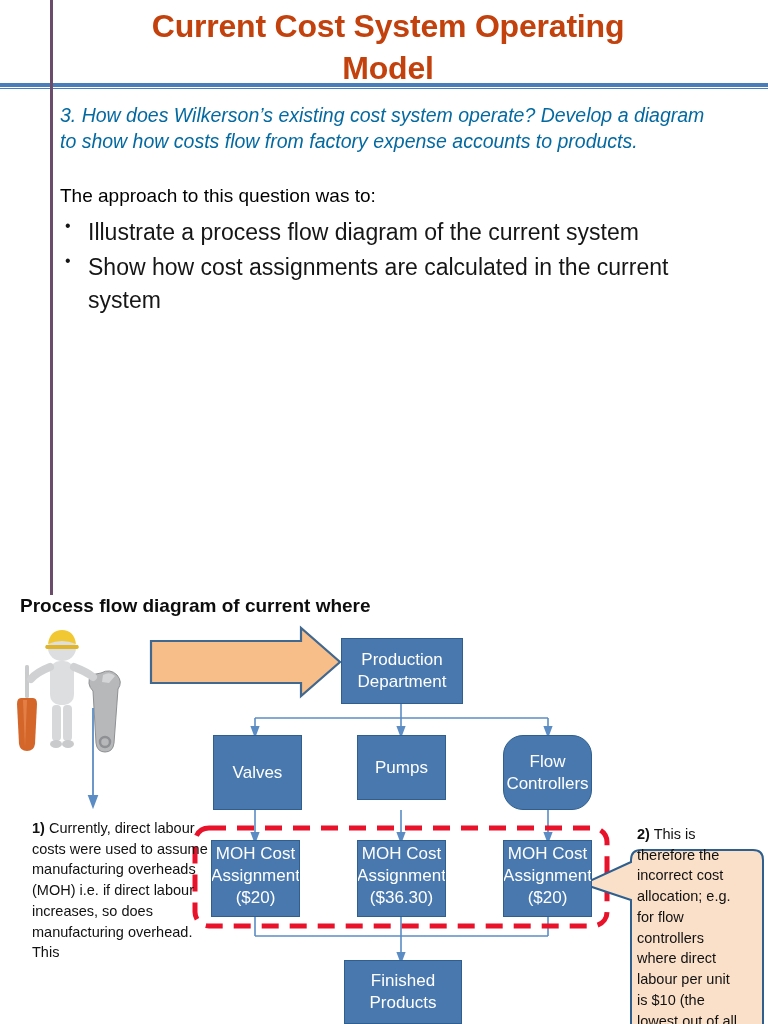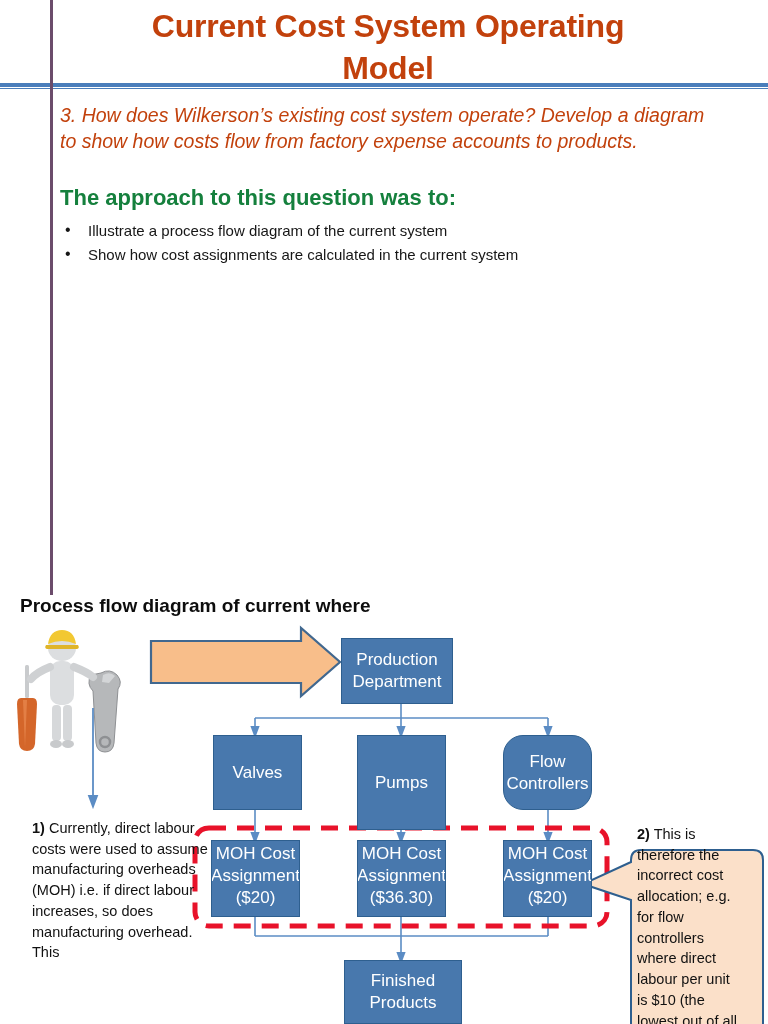--- a/index.html
+++ b/index.html
@@ -63,38 +63,37 @@
   .body-area {
     position: absolute;
     left: 60px;
     top: 102px;
     width: 660px;
   }
   .question-text {
     font-size: 19.5px;
     font-style: italic;
     line-height: 1.35;
-    color: #c2410c;
+    color: #0369a1;
     margin: 0 0 28px 0;
   }
   .approach-lead {
-    font-size: 22px;
+    font-size: 19px;
     line-height: 1.35;
-    color: #15803d;
+    color: #000000;
     margin: 0 0 8px 0;
-    font-weight: bold;
   }
   .bullet-list {
     list-style: none;
     margin: 0;
     padding: 0;
   }
   .bullet-item {
     position: relative;
-    font-size: 15px;
+    font-size: 23px;
     line-height: 1.42;
     color: #161616;
     padding-left: 28px;
     margin-bottom: 2px;
   }
   .bullet-item::before {
     content: "\2022";
     position: absolute;
     left: 5px;
     top: -1px;
@@ -242,24 +241,24 @@
       <path d="M93,88 L93,182" stroke="#5b8cc4" stroke-width="1.8" fill="none" marker-end="url(#ah)"></path>
     </g>
 
     <rect x="195" y="208" width="412" height="98" rx="14" ry="14" fill="none" stroke="#e8122a" stroke-width="5" stroke-dasharray="17,11" stroke-linecap="butt"></rect>
 
     <g>
       <path d="M641,230 h112 q10,0 10,10 v170 h-132 v-130 l-48,-16 l48,-22 v-2 q0,-10 10,-10 z" fill="#fbe0c9" stroke="#2e5f8f" stroke-width="2"></path>
     </g>
   </svg>
 
-  <div class="node-box" style="left:341px; top:18px; width:112px; height:66px;">Production Department</div>
+  <div class="node-box" style="left:341px; top:18px; width:122px; height:66px;">Production Department</div>
 
   <div class="node-box" style="left:213px; top:115px; width:89px; height:75px;">Valves</div>
-  <div class="node-box" style="left:357px; top:115px; width:89px; height:95px;">Pumps</div>
+  <div class="node-box" style="left:357px; top:115px; width:89px; height:65px;">Pumps</div>
   <div class="node-box" style="left:503px; top:115px; width:89px; height:75px;border-radius:20px;">Flow Controllers</div>
 
   <div class="node-box" style="left:211px; top:220px; width:89px; height:77px; flex-direction:column; justify-content:flex-start; padding-top:2px;">
     <span>MOH Cost Assignment</span>
     <span>($20)</span>
   </div>
   <div class="node-box" style="left:357px; top:220px; width:89px; height:77px; flex-direction:column; justify-content:flex-start; padding-top:2px;">
     <span>MOH Cost Assignment</span>
     <span>($36.30)</span>
   </div>

